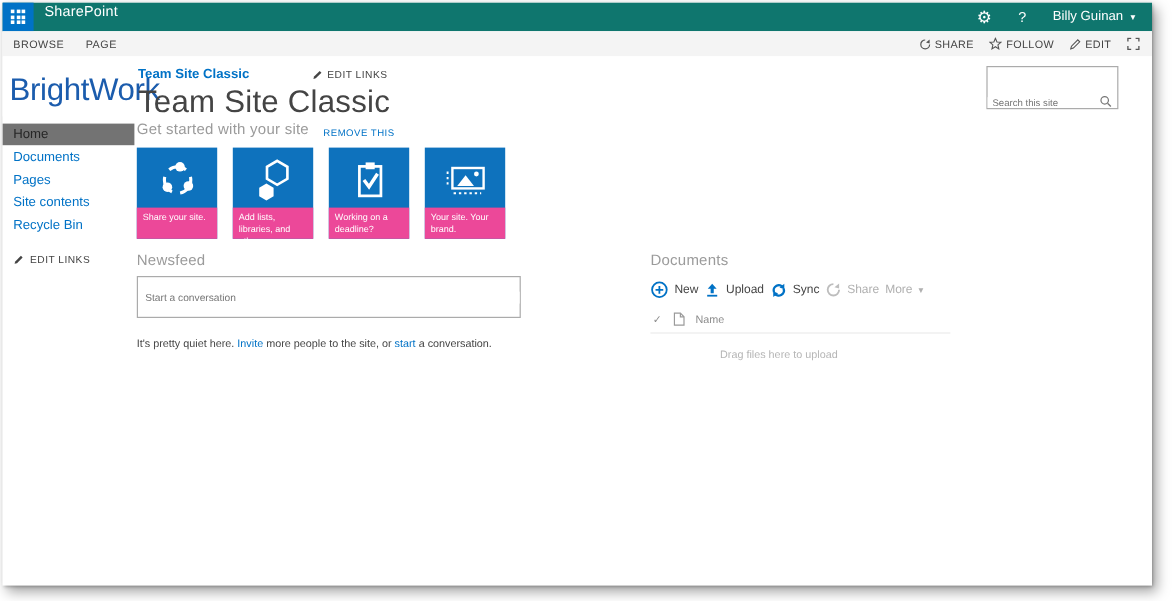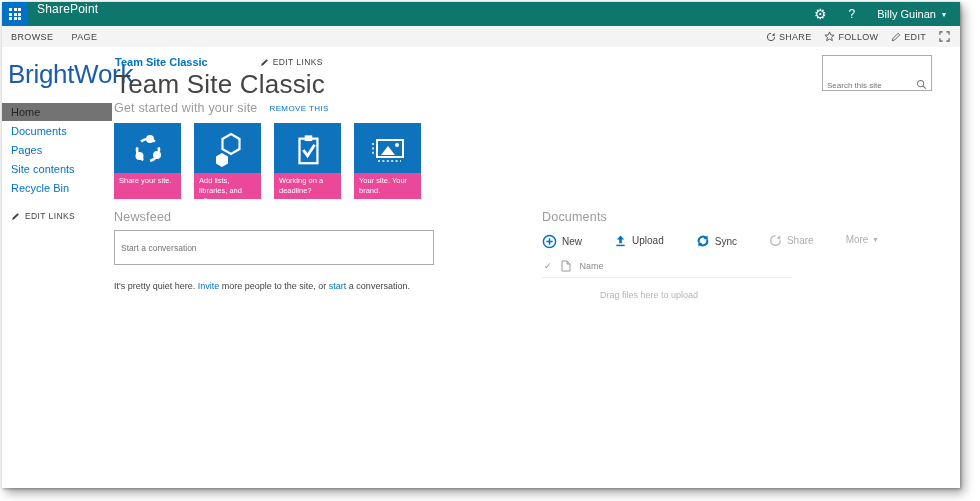--- a/index.html
+++ b/index.html
@@ -37,36 +37,36 @@
   .search-box { position:absolute; right:28px; top:8px; width:110px; height:36px; border:1px solid #ababab; display:flex; align-items:flex-end; background:#fff; }
   .search-box input { flex:1; border:0; outline:none; font-size:8px; color:#666; padding:0 4px; font-family:"Liberation Sans", sans-serif; width:80px; }
   .search-box svg { margin-right:4px; }
   
   .sidebar { position:absolute; top:95px; left:0; width:110px; padding-top:6px; font-size:11px; }
   .nav-item { padding:3px 0 3px 9px; color:#0072c6; cursor:pointer; margin-bottom:1px; }
   .nav-item.active { background:#737373; color:#262626; }
   .side-editlinks { display:flex; align-items:center; gap:5px; font-size:8.5px; color:#444; letter-spacing:.4px; margin:14px 0 0 9px; cursor:pointer; }
   
   .main { position:absolute; top:95px; left:112px; right:0; bottom:0; }
-  .gs-row { display:flex; align-items:center; gap:12px; margin-top:4px; }
+  .gs-row { display:flex; align-items:flex-end; gap:12px; margin-top:4px; }
   .section-title { font-size:12.5px; color:#9b9b9b; letter-spacing:.2px; }
   .remove-this { font-size:8px; color:#0072c6; letter-spacing:.4px; cursor:pointer; }
   .tiles { display:flex; gap:13px; margin-top:8px; }
   .tile { width:67px; height:76px; background:#0e72bd; position:relative; cursor:pointer; flex:0 0 auto; }
   .tile-icon { position:absolute; top:4px; left:0; right:0; height:46px; display:flex; align-items:center; justify-content:center; }
   .tile-caption { position:absolute; bottom:0; left:0; right:0; height:26px; background:#ec4899; color:#fff; font-size:7.5px; line-height:1.3; padding:3px 4px 0 5px; }
   
   .newsfeed { position:absolute; left:0; top:113px; width:322px; }
   .feed-input { margin-top:6px; width:320px; height:35px; border:1px solid #ababab; display:flex; align-items:center; }
   .feed-input input { flex:1; border:0; outline:none; font-size:8.5px; color:#767676; padding:0 6px; font-family:"Liberation Sans", sans-serif; }
   .quiet { margin-top:16px; font-size:9px; color:#444; }
   .quiet a { color:#0072c6; text-decoration:none; cursor:pointer; }
   
   .documents { position:absolute; left:428px; top:113px; width:260px; }
-  .doc-toolbar { display:flex; align-items:flex-start; gap:32px; margin-top:10px; }
+  .doc-toolbar { display:flex; align-items:center; gap:5px; margin-top:10px; }
   .doc-tool { display:flex; align-items:center; gap:5px; font-size:10px; color:#444; cursor:pointer; }
   .doc-tool svg { display:block; }
   .doc-tool.disabled { color:#b0b0b0; cursor:default; }
   .doc-head { display:flex; align-items:center; gap:9px; margin-top:11px; padding:0 0 5px 2px; border-bottom:1px solid #ececec; width:250px; }
   .check { font-size:9px; color:#8c8c8c; cursor:pointer; }
   .col-name { font-size:9px; color:#8c8c8c; cursor:pointer; }
   .drop-hint { margin:12px 0 0 58px; font-size:9px; color:#b5b5b5; }
 </style>
 </head>
 <body>

